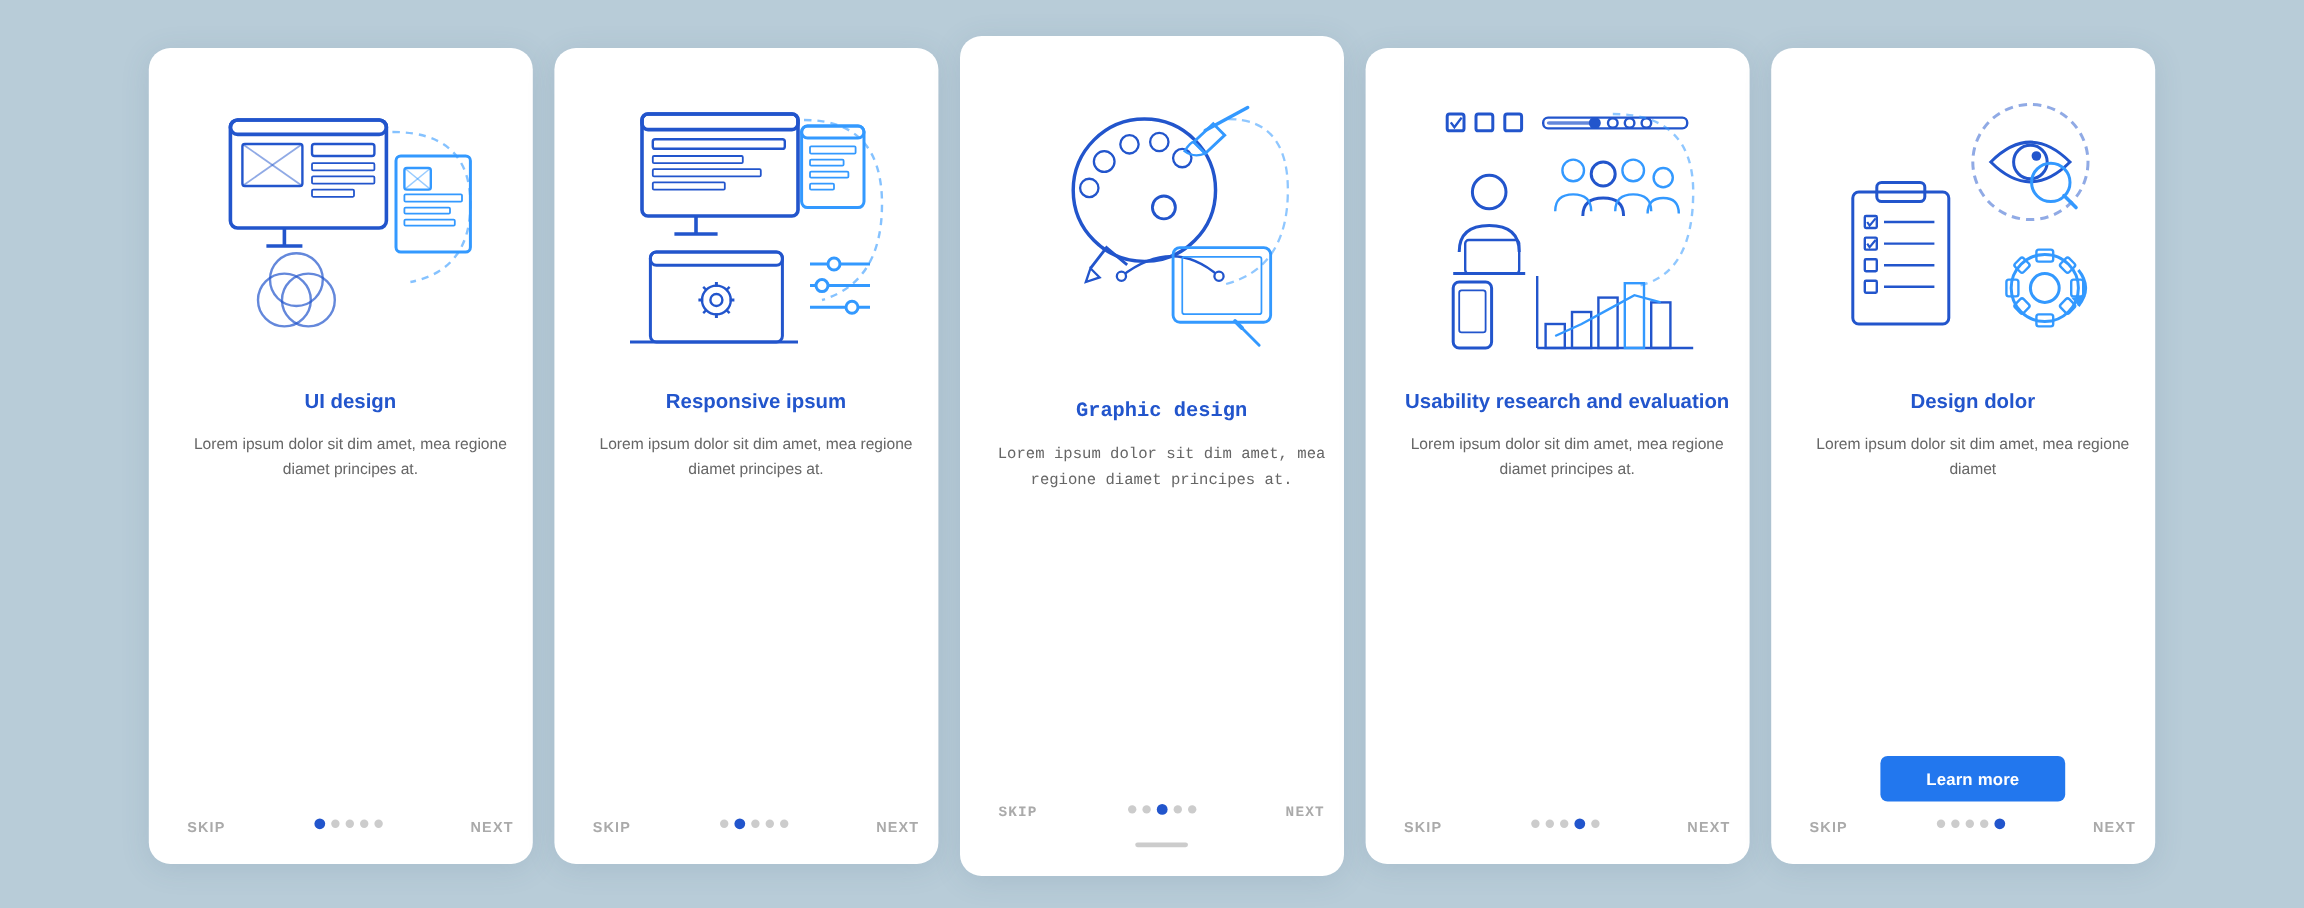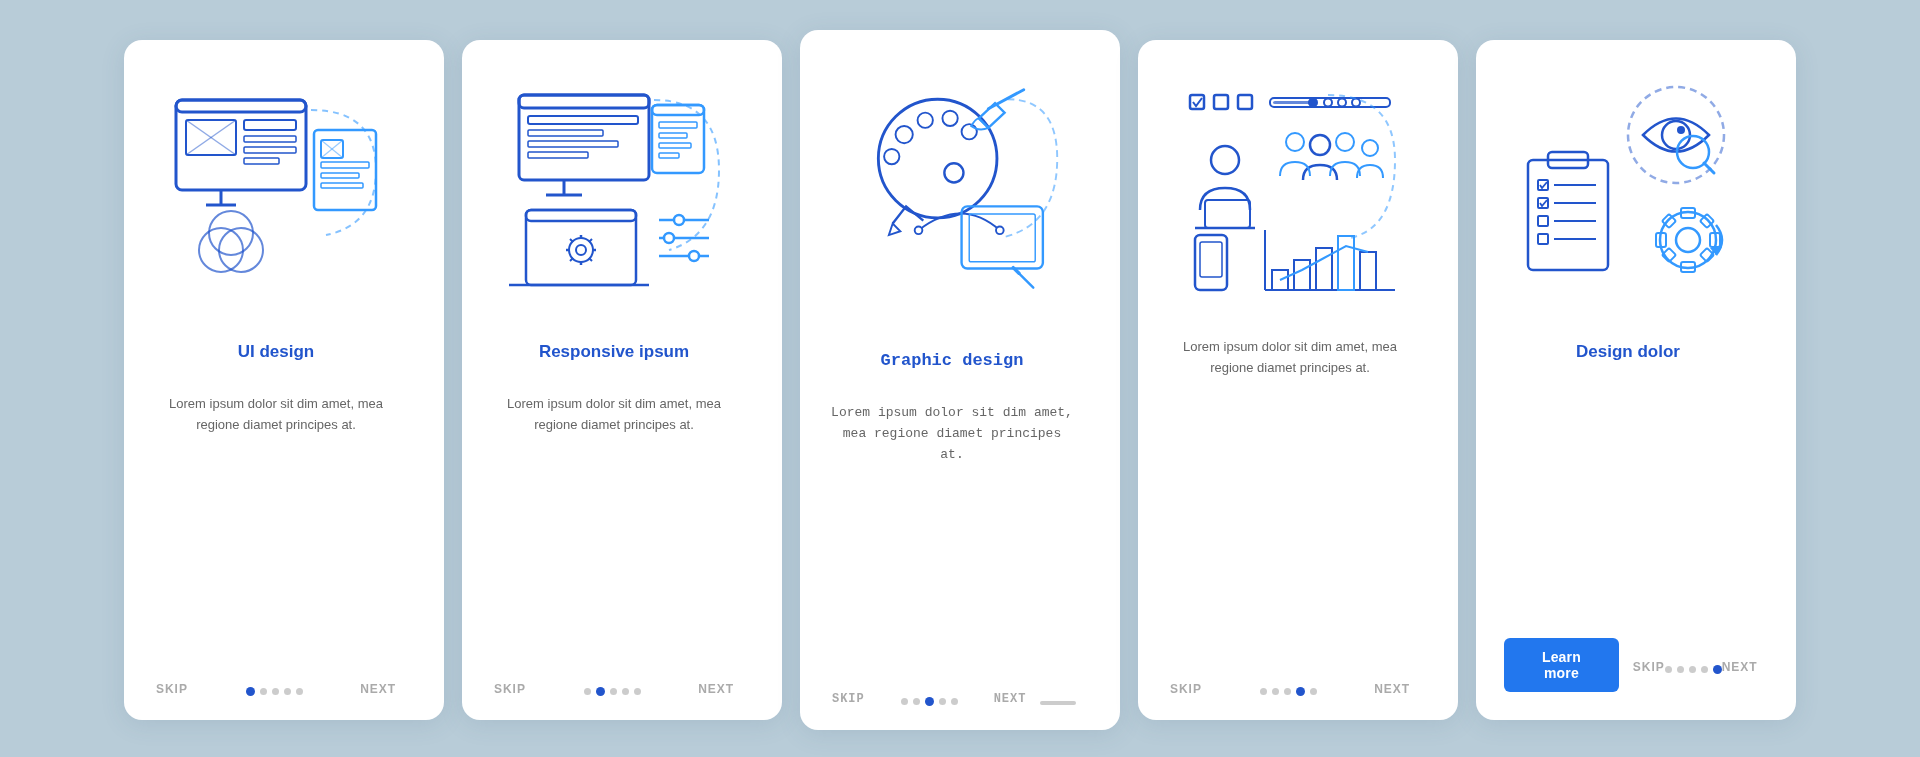--- a/index.html
+++ b/index.html
@@ -20,24 +20,23 @@
       justify-content: center;
     }
     .card {
       background: #ffffff;
       border-radius: 18px;
       width: 320px;
       min-height: 680px;
       display: flex;
       flex-direction: column;
       align-items: center;
-      padding: 30px 44px 24px 28px;
+      padding: 30px 12px 24px 28px;
       box-shadow: 0 4px 24px rgba(60,90,120,0.13);
       position: relative;
-      gap: 17px;
     }
     .card-icon-area {
       width: 100%;
       height: 240px;
       display: flex;
       align-items: center;
       justify-content: center;
       margin-bottom: 10px;
     }
     .card-icon-area svg {
@@ -57,40 +56,41 @@
       font-size: 13px;
       color: #666;
       text-align: center;
       line-height: 1.6;
       margin-bottom: 18px;
       flex: 1;
     }
     .card-footer {
       width: 100%;
       display: flex;
+      flex-direction: column;
       align-items: center;
       gap: 10px;
       margin-top: auto;
     }
     .learn-more-btn {
       background: #2277ee;
       color: #fff;
       border: none;
       border-radius: 6px;
       padding: 11px 38px;
       font-size: 14px;
       font-weight: 600;
       cursor: pointer;
       margin-bottom: 4px;
       letter-spacing: 0.01em;
     }
     .nav-row {
       width: 100%;
       display: flex;
-      align-items: flex-end;
+      align-items: flex-start;
       justify-content: space-between;
       padding: 0 4px;
     }
     .nav-label {
       font-size: 12px;
       font-weight: 700;
       color: #aaa;
       letter-spacing: 0.08em;
       cursor: pointer;
     }
@@ -338,20 +338,21 @@
         <rect x="114" y="180" width="16" height="30" stroke="#2255cc" stroke-width="2" fill="none"></rect>
         <rect x="136" y="168" width="16" height="42" stroke="#2255cc" stroke-width="2" fill="none"></rect>
         <rect x="158" y="156" width="16" height="54" stroke="#3399ff" stroke-width="2" fill="none"></rect>
         <rect x="180" y="172" width="16" height="38" stroke="#2255cc" stroke-width="2" fill="none"></rect>
 
         <polyline points="100,200 122,190 144,178 166,166 188,172" stroke="#3399ff" stroke-width="2" fill="none"></polyline>
 
         <path d="M 148 15 Q 215 15 215 80 Q 215 148 170 158" stroke="#3399ff" stroke-width="2" fill="none" stroke-dasharray="6 5" opacity="0.55"></path>
       </svg>
     </div>
+    <div class="card-title">Usability research and evaluation</div>
     <div class="card-desc">Lorem ipsum dolor sit dim amet, mea regione diamet principes at.</div>
     <div class="card-footer">
       <div class="nav-row">
         <span class="nav-label">SKIP</span>
         <div class="dots">
           <div class="dot"></div>
           <div class="dot"></div>
           <div class="dot"></div>
           <div class="dot active"></div>
           <div class="dot"></div>
@@ -398,20 +399,21 @@
         <rect x="146" y="136" width="10" height="10" rx="2" stroke="#3399ff" stroke-width="2" fill="none" transform="rotate(45 151 141)"></rect>
         <rect x="184" y="136" width="10" height="10" rx="2" stroke="#3399ff" stroke-width="2" fill="none" transform="rotate(45 189 141)"></rect>
         <rect x="146" y="170" width="10" height="10" rx="2" stroke="#3399ff" stroke-width="2" fill="none" transform="rotate(45 151 175)"></rect>
         <rect x="184" y="170" width="10" height="10" rx="2" stroke="#3399ff" stroke-width="2" fill="none" transform="rotate(45 189 175)"></rect>
 
         <path d="M 198 145 Q 210 160 198 175" stroke="#3399ff" stroke-width="2.5" fill="none"></path>
         <polygon points="198,175 204,167 192,168" fill="#3399ff"></polygon>
       </svg>
     </div>
     <div class="card-title">Design dolor</div>
+    <div class="card-desc">Lorem ipsum dolor sit dim amet, mea regione diamet</div>
     <div class="card-footer">
       <button class="learn-more-btn">Learn more</button>
       <div class="nav-row">
         <span class="nav-label">SKIP</span>
         <div class="dots">
           <div class="dot"></div>
           <div class="dot"></div>
           <div class="dot"></div>
           <div class="dot"></div>
           <div class="dot active"></div>

